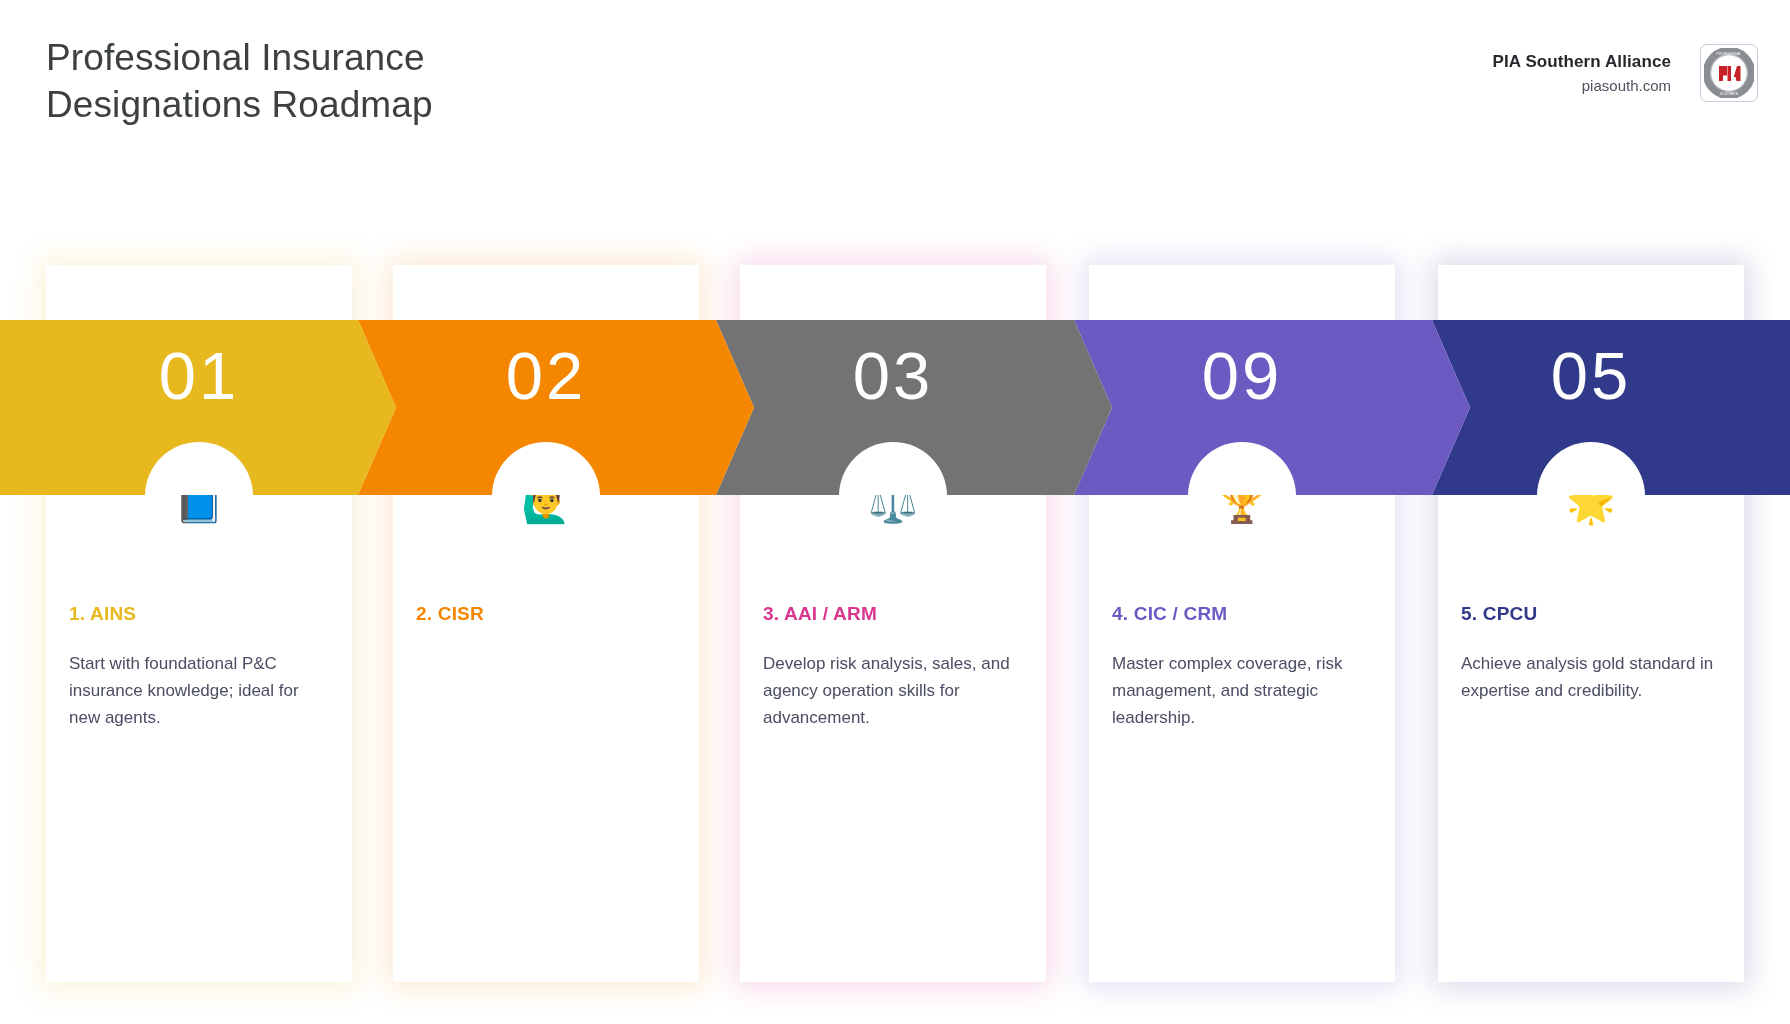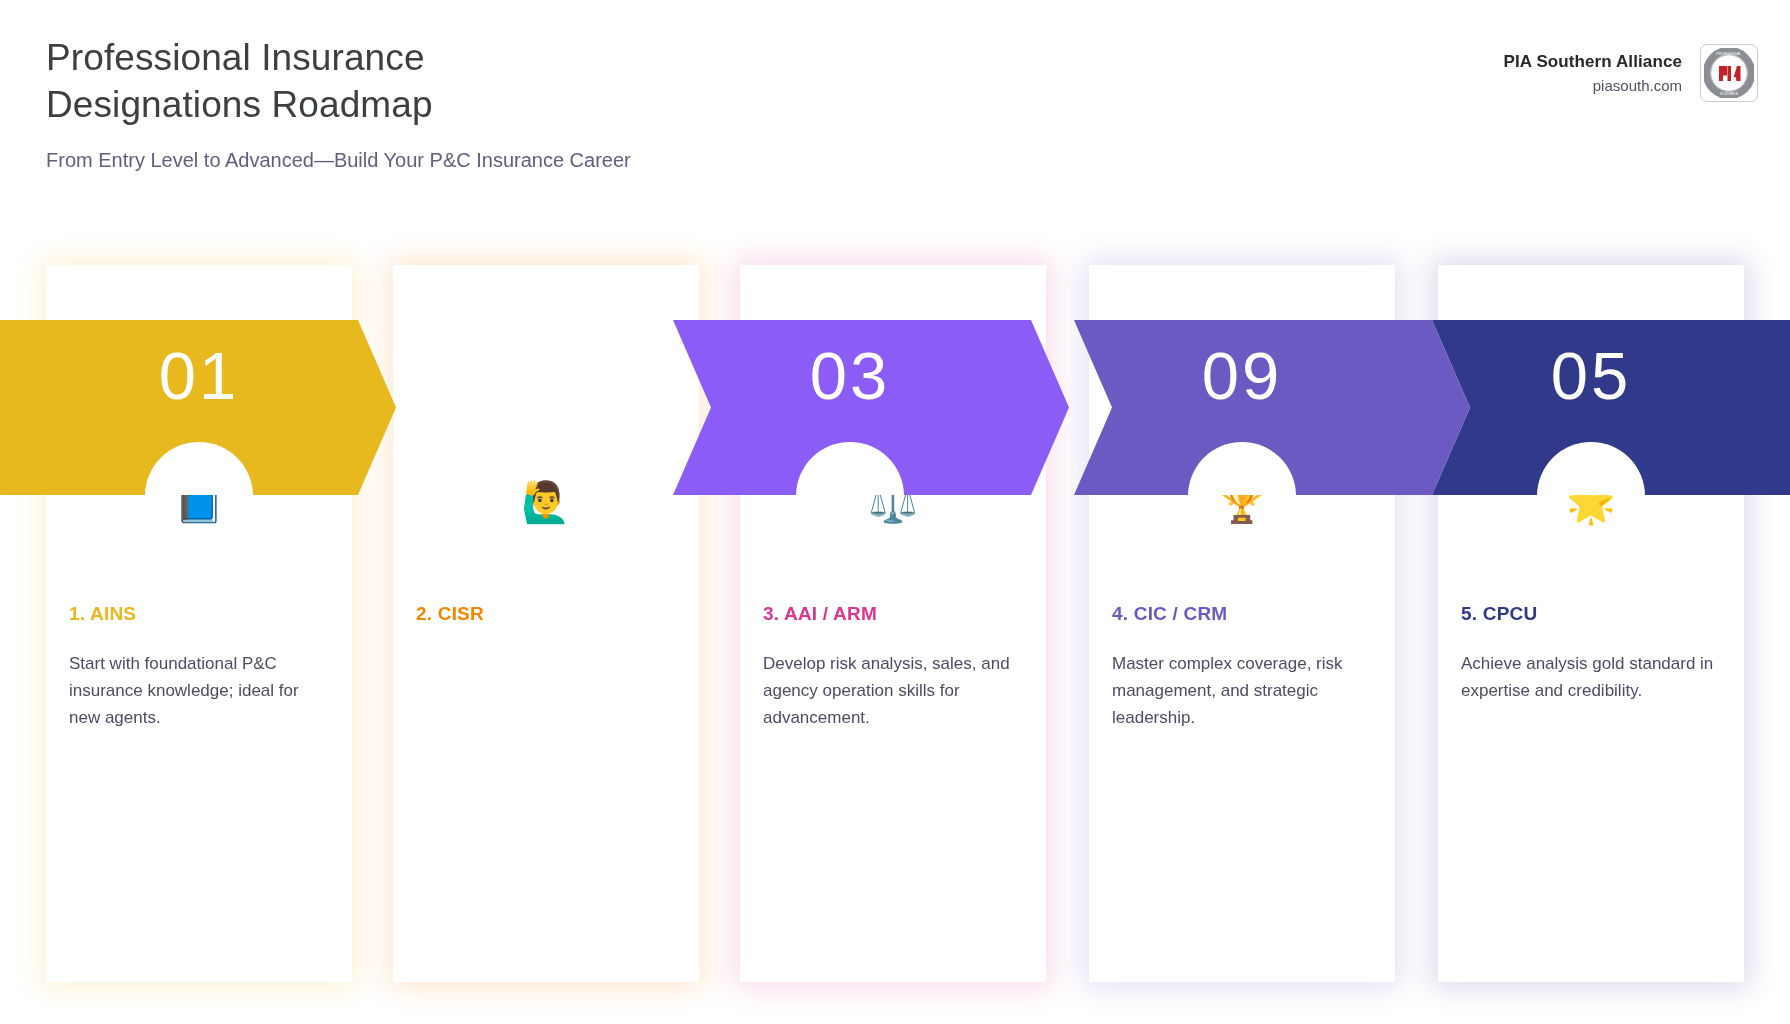--- a/index.html
+++ b/index.html
@@ -50,21 +50,21 @@
     font-weight: 400;
     max-width: 590px;
   }
 
   .brand {
     position: absolute;
     right: 32px;
     top: 44px;
     display: flex;
     align-items: center;
-    gap: 18px;
+    gap: 29px;
   }
 
   .brand-text {
     text-align: right;
   }
 
   .brand-name {
     font-size: 17px;
     font-weight: 700;
     color: #26282c;
@@ -193,21 +193,20 @@
 
 <div id="root">
 
   <div class="header">
 
     <div class="title-block">
       <div class="main-title">
         <div>Professional Insurance</div>
         <div>Designations Roadmap</div>
       </div>
-      <div class="subtitle">From Entry Level to Advanced—Build Your P&amp;C Insurance Career</div>
     </div>
 
     <div class="brand">
       <div class="brand-text">
         <div class="brand-name">PIA Southern Alliance</div>
         <div class="brand-url">piasouth.com</div>
       </div>
       <div class="brand-logo">
         <svg width="50" height="50" viewBox="0 0 100 100">
           <circle cx="50" cy="50" r="46" fill="#ffffff"></circle>
@@ -258,21 +257,25 @@
           <div class="step-icon">🌟</div>
           <div class="step-title" style="color: rgb(48, 57, 138);">5. CPCU</div>
           <div class="step-desc">Achieve analysis gold standard in expertise and credibility.</div>
         </div>
       </div>
       <div class="ribbon-layer">
         <div class="ribbon" style="left: 0px; width: 396px; background: rgb(232, 184, 31); z-index: 5; clip-path: polygon(0px 0px, calc(100% - 38px) 0px, 100% 50%, calc(100% - 38px) 100%, 0px 100%);">
           <div class="num" style="position: absolute; left: 199px; transform: translateX(-50%);">01</div>
           <div class="notch" style="left: 199px;"></div>
         </div>
-        <div class="ribbon" style="left: 673px; width: 396px; background: #8b5cf6; z-index: 3; clip-path: polygon(0px 0px, calc(100% - 38px) 0px, 100% 50%, calc(100% - 38px) 100%, 0px 100%, 38px 50%);">
+        <div class="ribbon" style="left: 358px; width: 396px; background: rgb(245, 135, 0); z-index: 4; clip-path: polygon(0px 0px, calc(100% - 38px) 0px, 100% 50%, calc(100% - 38px) 100%, 0px 100%, 38px 50%);">
+          <div class="num" style="position: absolute; left: 188px; transform: translateX(-50%);">02</div>
+          <div class="notch" style="left: 188px;"></div>
+        </div>
+        <div class="ribbon" style="left: 716px; width: 396px; background: #737373; z-index: 3; clip-path: polygon(0px 0px, calc(100% - 38px) 0px, 100% 50%, calc(100% - 38px) 100%, 0px 100%, 38px 50%);">
           <div class="num" style="position: absolute; left: 177px; transform: translateX(-50%);">03</div>
           <div class="notch" style="left: 177px;"></div>
         </div>
         <div class="ribbon" style="left: 1074px; width: 396px; background: rgb(107, 90, 194); z-index: 2; clip-path: polygon(0px 0px, calc(100% - 38px) 0px, 100% 50%, calc(100% - 38px) 100%, 0px 100%, 38px 50%);">
           <div class="num" style="position: absolute; left: 168px; transform: translateX(-50%);">09</div>
           <div class="notch" style="left: 168px;"></div>
         </div>
         <div class="ribbon" style="left: 1432px; width: 358px; background: rgb(48, 57, 138); z-index: 1; clip-path: polygon(0px 0px, 100% 0px, 100% 100%, 0px 100%, 38px 50%);">
           <div class="num" style="position: absolute; left: 159px; transform: translateX(-50%);">05</div>
           <div class="notch" style="left: 159px;"></div>

